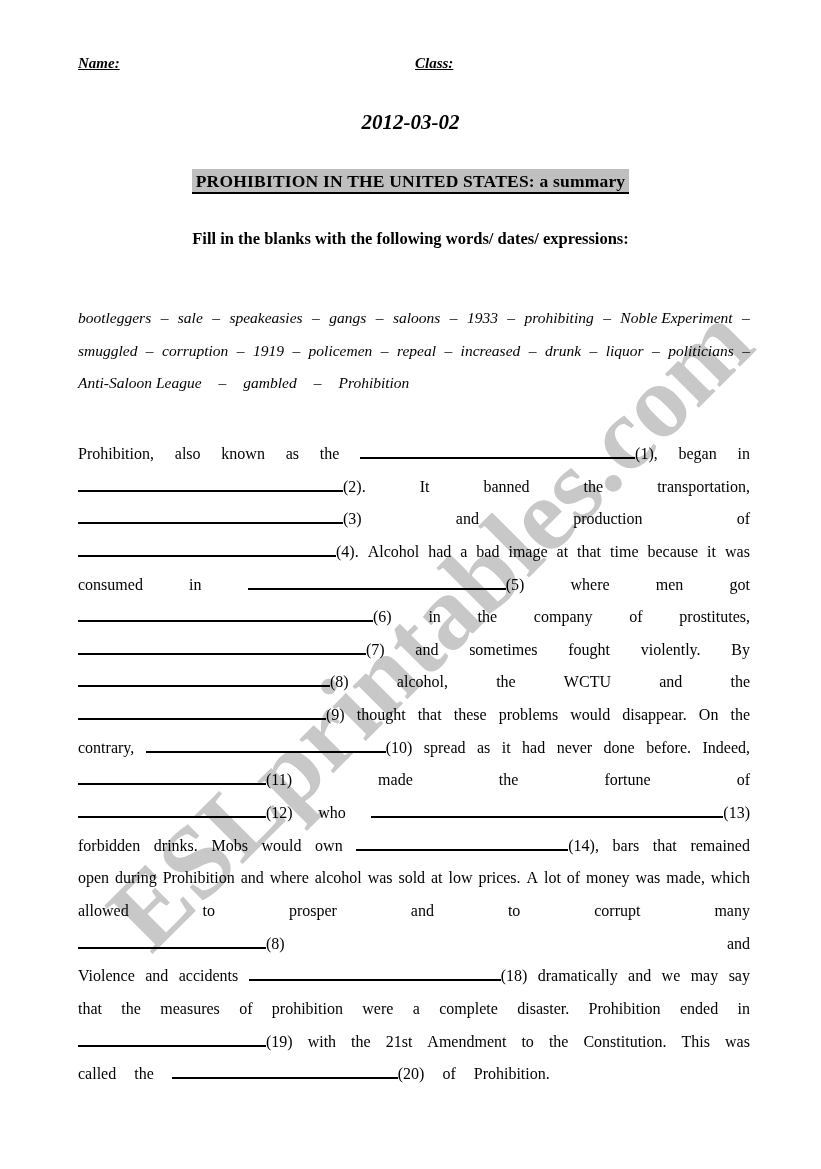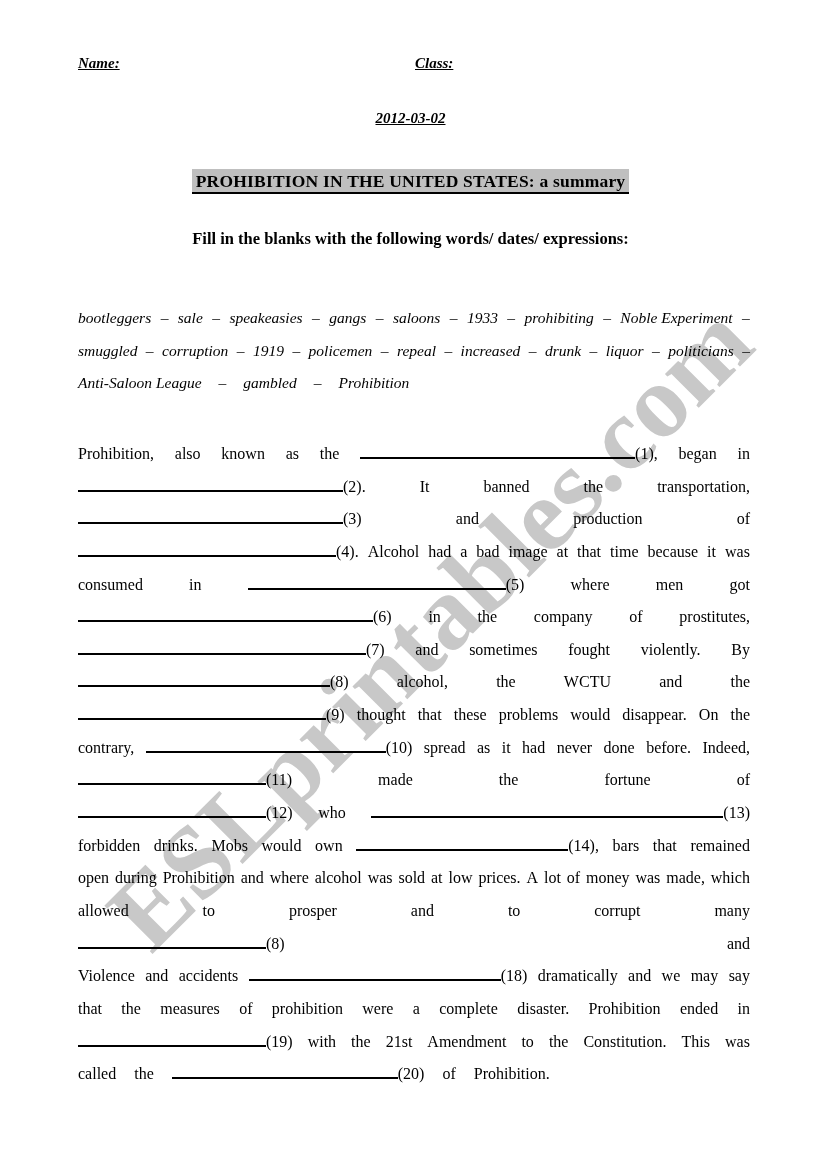--- a/index.html
+++ b/index.html
@@ -32,21 +32,21 @@
     position: absolute; left: 78px; top: 55px;
     font-size: 15px; font-weight: bold; font-style: italic;
     text-decoration: underline;
   }
   .hdr-class {
     position: absolute; left: 415px; top: 55px;
     font-size: 15px; font-weight: bold; font-style: italic;
     text-decoration: underline;
   }
   .center-row { position: absolute; left: 0; width: 821px; text-align: center; }
-  .hdr-date { top: 110px; font-size: 15px; font-weight: bold; font-style: italic; text-decoration: underline; }
+  .hdr-date { top: 110px; font-size: 21px; font-weight: bold; font-style: italic; }
   .title-row { top: 169px; }
   .title {
     display: inline-block;
     background: #bfbfbf;
     border-bottom: 2px solid #000;
     padding: 2px 4px 0 4px;
     font-size: 17.5px;
     font-weight: bold;
     letter-spacing: 0.2px;
   }

